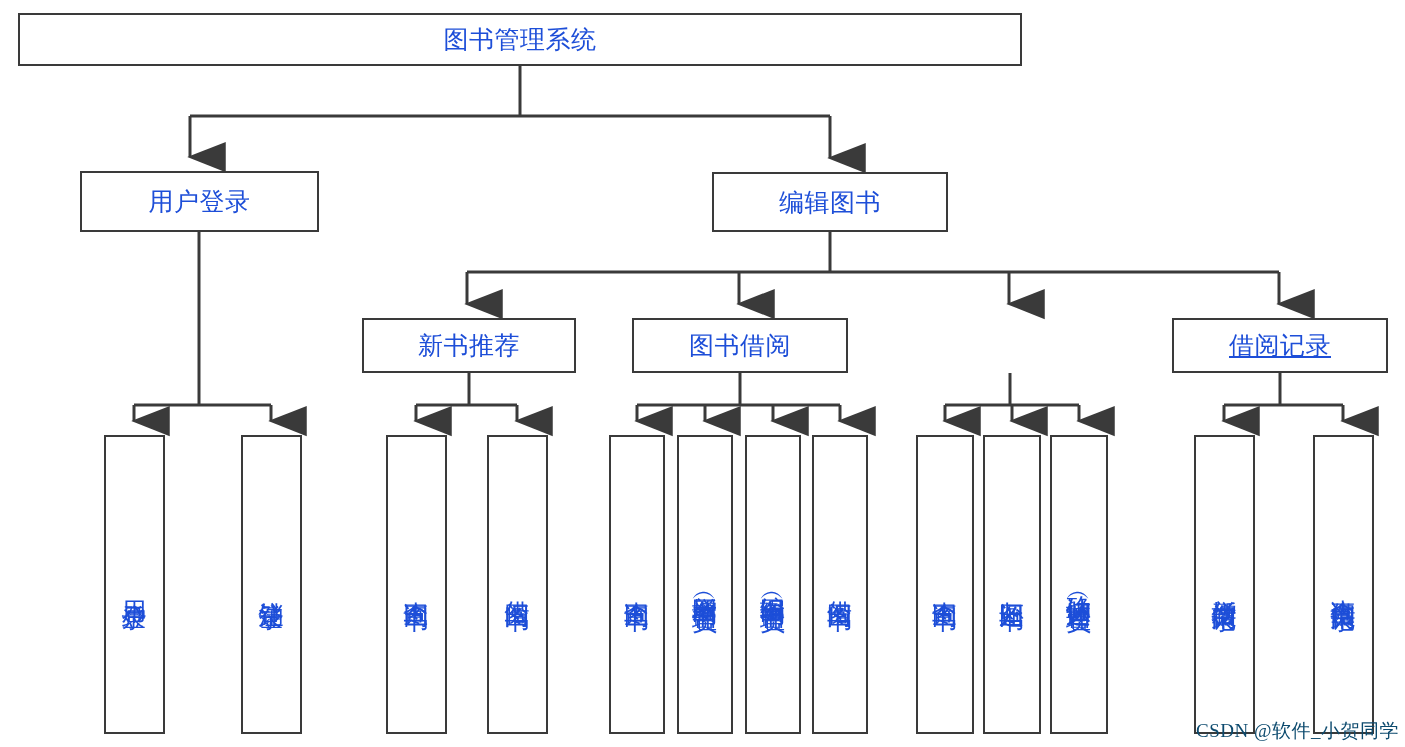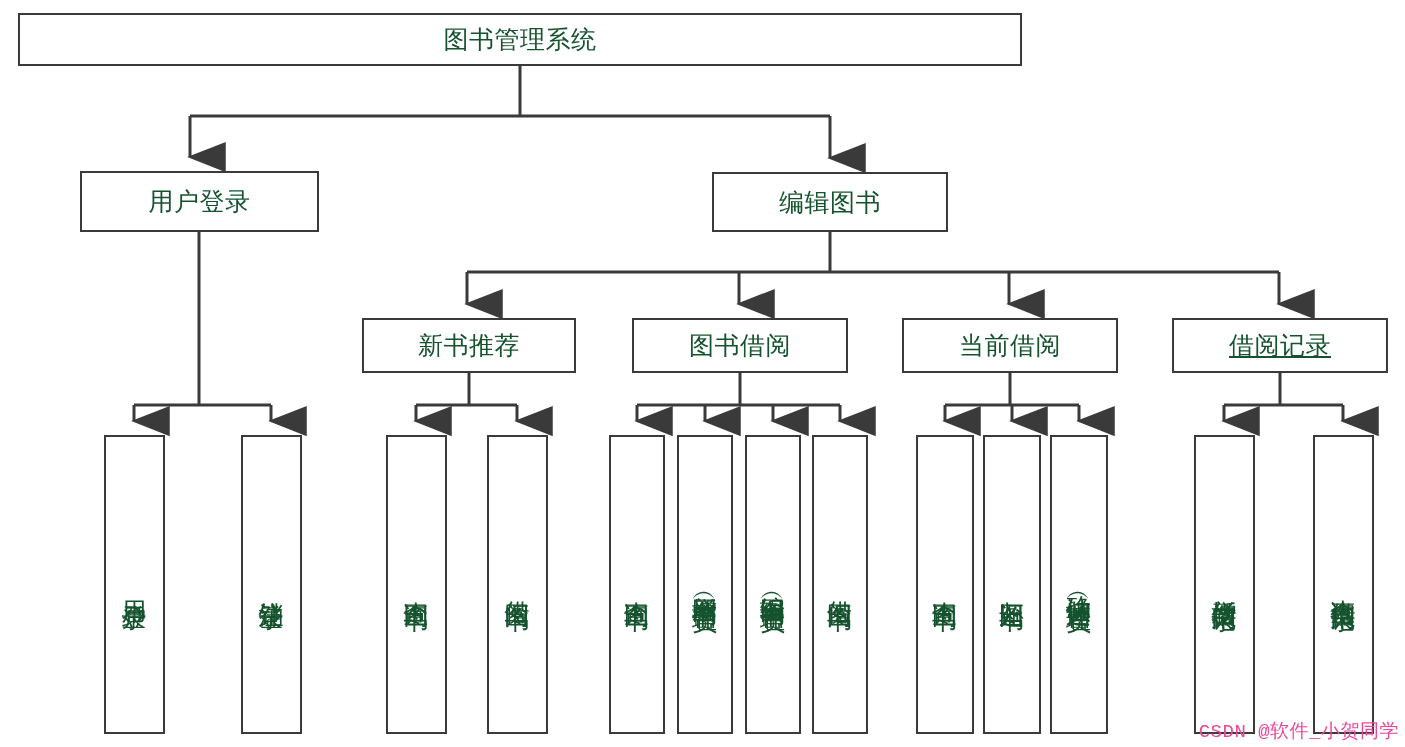--- a/index.html
+++ b/index.html
@@ -26,21 +26,21 @@
     pointer-events: none;
   }
   .node {
     position: absolute;
     box-sizing: border-box;
     border: 2.5px solid #3a3a3a;
     background: #ffffff;
     display: flex;
     align-items: center;
     justify-content: center;
-    color: #14532d;
+    color: #1d4ed8;
   }
   .node .lbl {
     display: block;
     text-align: center;
     line-height: 1.0;
     white-space: nowrap;
   }
   
   .node.horiz .lbl {
     font-size: 25px;
@@ -60,24 +60,24 @@
     line-height: 1.12;
     letter-spacing: 2px;
     white-space: nowrap;
     max-height: 290px;
   }
   #watermark {
     position: absolute;
     right: 6px;
     bottom: 3px;
     font-size: 19px;
-    color: #ec4899;
+    color: #0c4a6e;
     letter-spacing: 0.5px;
     white-space: nowrap;
-    font-family: Liberation Mono, monospace;
+    font-family: Liberation Serif, serif;
   }
 </style>
 </head>
 <body>
 
 <div id="canvas">
 
   <svg id="wires" viewBox="0 0 1405 747" xmlns="http://www.w3.org/2000/svg">
     <defs>
       <marker id="arrow" viewBox="0 0 12 12" refX="6" refY="10" markerWidth="12" markerHeight="12" orient="auto-start-reverse">
@@ -156,23 +156,20 @@
   <div class="node horiz" id="node-l2-1" style="left: 712px; top: 172px; width: 236px; height: 60px;">
     <span class="lbl">编辑图书</span>
   </div>
 
   <div class="node horiz" id="node-l3-0" style="left: 362px; top: 318px; width: 214px; height: 55px;">
     <span class="lbl">新书推荐</span>
   </div>
   <div class="node horiz" id="node-l3-1" style="left: 632px; top: 318px; width: 216px; height: 55px;">
     <span class="lbl">图书借阅</span>
   </div>
-  <div class="node horiz" id="node-l3-2" style="left: 902px; top: 318px; width: 216px; height: 55px;">
-    <span class="lbl">当前借阅</span>
-  </div>
   <div class="node horiz" id="node-l3-3" style="left: 1172px; top: 318px; width: 216px; height: 55px; text-decoration: underline;">
     <span class="lbl">借阅记录</span>
   </div>
 
   <div class="node vert" style="left: 104px; top: 435px; width: 61px; height: 299px;">
     <span class="lbl">用户登录</span>
   </div>
   <div class="node vert" style="left: 241px; top: 435px; width: 61px; height: 299px;">
     <span class="lbl">注销登录</span>
   </div>

